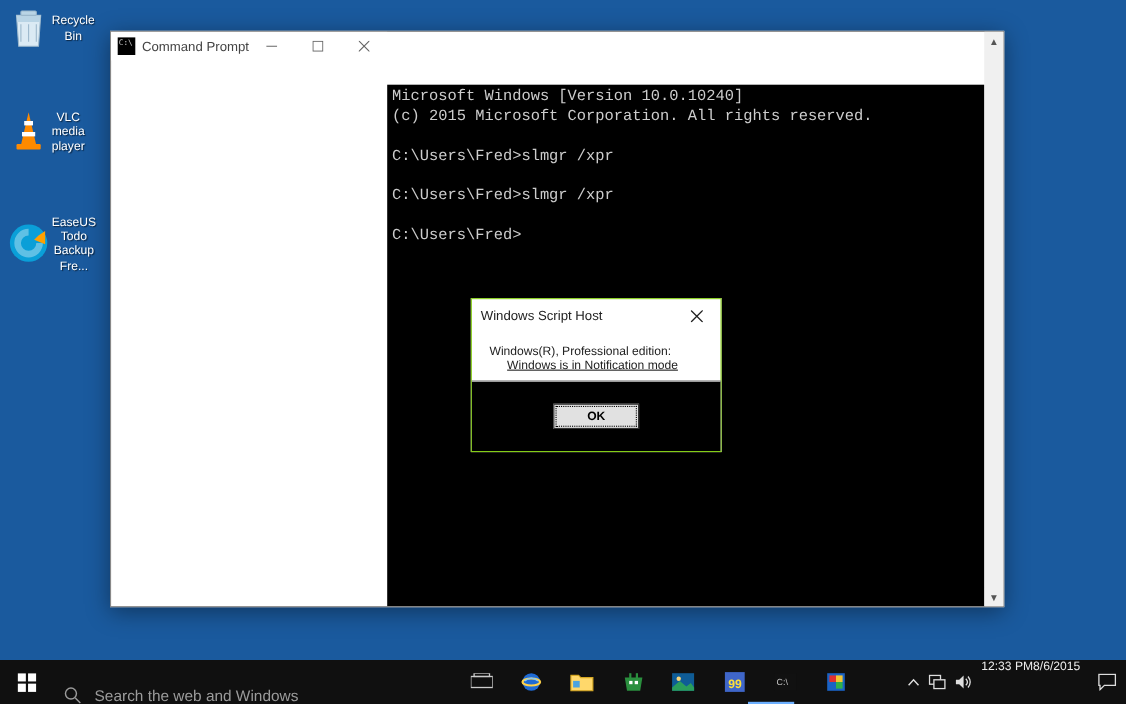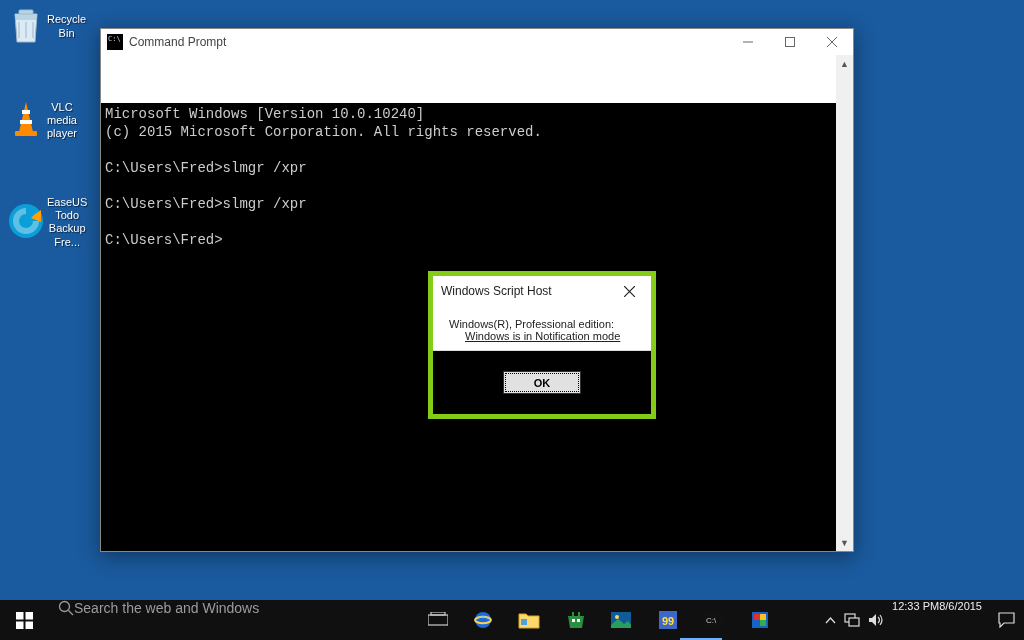--- a/index.html
+++ b/index.html
@@ -7,48 +7,48 @@
   body { background: #1a5a9e; position: relative; }
 
   
   .desktop-icon { position: absolute; width: 70px; display: flex; flex-direction: row; align-items: center; color: #fff; font-size: 11px; text-align: center; line-height: 1.2; text-shadow: 1px 1px 1px rgba(0,0,0,.6); cursor: default; }
   .desktop-icon .glyph { width: 42px; height: 42px; display: flex; align-items: center; justify-content: center; margin-bottom: 3px; }
   .di-recycle { left: 5px; top: 4px; }
   .di-vlc { left: 5px; top: 98px; }
   .di-easeus { left: 5px; top: 196px; }
 
   
-  .cmd-window { position: absolute; left: 100px; top: 28px; width: 754px; height: 524px; background: #fff; border: 1px solid #888; box-shadow: 0 4px 20px rgba(0,0,0,.4); display: flex; flex-direction: column; }
+  .cmd-window { position: absolute; left: 100px; top: 28px; width: 813px; height: 524px; background: #fff; border: 1px solid #888; box-shadow: 0 4px 20px rgba(0,0,0,.4); display: flex; flex-direction: row; }
   .cmd-titlebar { height: 26px; background: #fff; display: flex; align-items: center; font-size: 12px; color: #444; }
   .cmd-titlebar .icon { width: 16px; height: 16px; margin: 0 6px; background: #000; position: relative; }
   .cmd-titlebar .icon::after { content:"C:\\"; color:#ccc; font-size:7px; font-family: Consolas, monospace; position:absolute; top:1px; left:1px; }
   .cmd-titlebar .title { flex: 1; }
   .cmd-ctl { width: 42px; height: 26px; display: flex; align-items: center; justify-content: center; font-size: 11px; color: #666; }
   .cmd-body-wrap { flex: 1; display: flex; }
   .cmd-body { flex: 1; background: #000; color: #ccc; font-family: Consolas, "Courier New", monospace; font-size: 14px; line-height: 18px; padding: 2px 4px; white-space: pre; margin-top: 48px; }
   .cmd-scrollbar { width: 17px; background: #f0f0f0; position: relative; }
   .cmd-scrollbar .track { position: absolute; top: 17px; bottom: 17px; left: 0; right: 0; background: #f0f0f0; }
   .cmd-scrollbar .btn { position: absolute; left: 0; right: 0; height: 17px; background: #f0f0f0; display:flex; align-items:center; justify-content:center; color:#555; font-size:9px; }
   .cmd-scrollbar .btn.up { top: 0; }
   .cmd-scrollbar .btn.down { bottom: 0; }
 
   
-  .dialog { position: absolute; left: 428px; top: 271px; width: 228px; background: #fff; border: 5px solid #84cc16; box-shadow: 0 6px 24px rgba(0,0,0,.5); }
+  .dialog { position: absolute; left: 428px; top: 271px; width: 228px; background: #fff; border: 1px solid #84cc16; box-shadow: 0 6px 24px rgba(0,0,0,.5); }
   .dialog-title { height: 30px; display: flex; align-items: center; padding: 0 8px; font-size: 12px; color:#222; }
   .dialog-title .t { flex: 1; }
   .dialog-close { width: 28px; height: 28px; display:flex; align-items:center; justify-content:center; font-size:15px; color:#222; }
   .dialog-body { padding: 12px 16px 8px; font-size: 11px; color: #222; }
   .dialog-body .l2 { padding-left: 16px; text-decoration: underline; }
   .dialog-buttons { background: #000000; padding: 20px; display: flex; justify-content: center; border-top: 1px solid #ddd; }
   .dialog-buttons button { width: 78px; height: 23px; background: #e1e1e1; border: 1px solid #333; outline: 1px dotted #000; outline-offset:-3px; font-size: 11px; font-weight: bold; }
 
   
   .taskbar { position: absolute; left: 0; right: 0; bottom: 0; height: 40px; background: #101010; display: flex; align-items: stretch; color: #eee; }
   .tb-start { width: 48px; display: flex; align-items: center; justify-content: center; }
-  .tb-search { display: flex; align-items: flex-start; width: 354px; font-size: 14px; color: #9b9b9b; padding-left: 10px; gap: 0; }
+  .tb-search { display: flex; align-items: flex-end; width: 354px; font-size: 14px; color: #9b9b9b; padding-left: 10px; gap: 12px; }
   .tb-search .sicon { width:16px; height:16px; }
   .tb-item { width: 46px; display: flex; align-items: center; justify-content: flex-end; position: relative; }
   .tb-item.active::after { content:""; position:absolute; bottom:0; left:2px; right:2px; height:2px; background:#6db0ff; }
   .tb-spacer { flex: 1; }
   .tb-tray { display: flex; align-items: center; gap: 8px; padding: 0 8px; font-size: 12px; }
   .tb-clock { text-align: right; font-size: 11px; line-height: 1.2; padding-right: 6px; display:flex; flex-direction:row; }
   .tb-notif { width: 36px; display:flex; align-items:center; justify-content:center; }
 
   svg { display:block; }
 </style>

